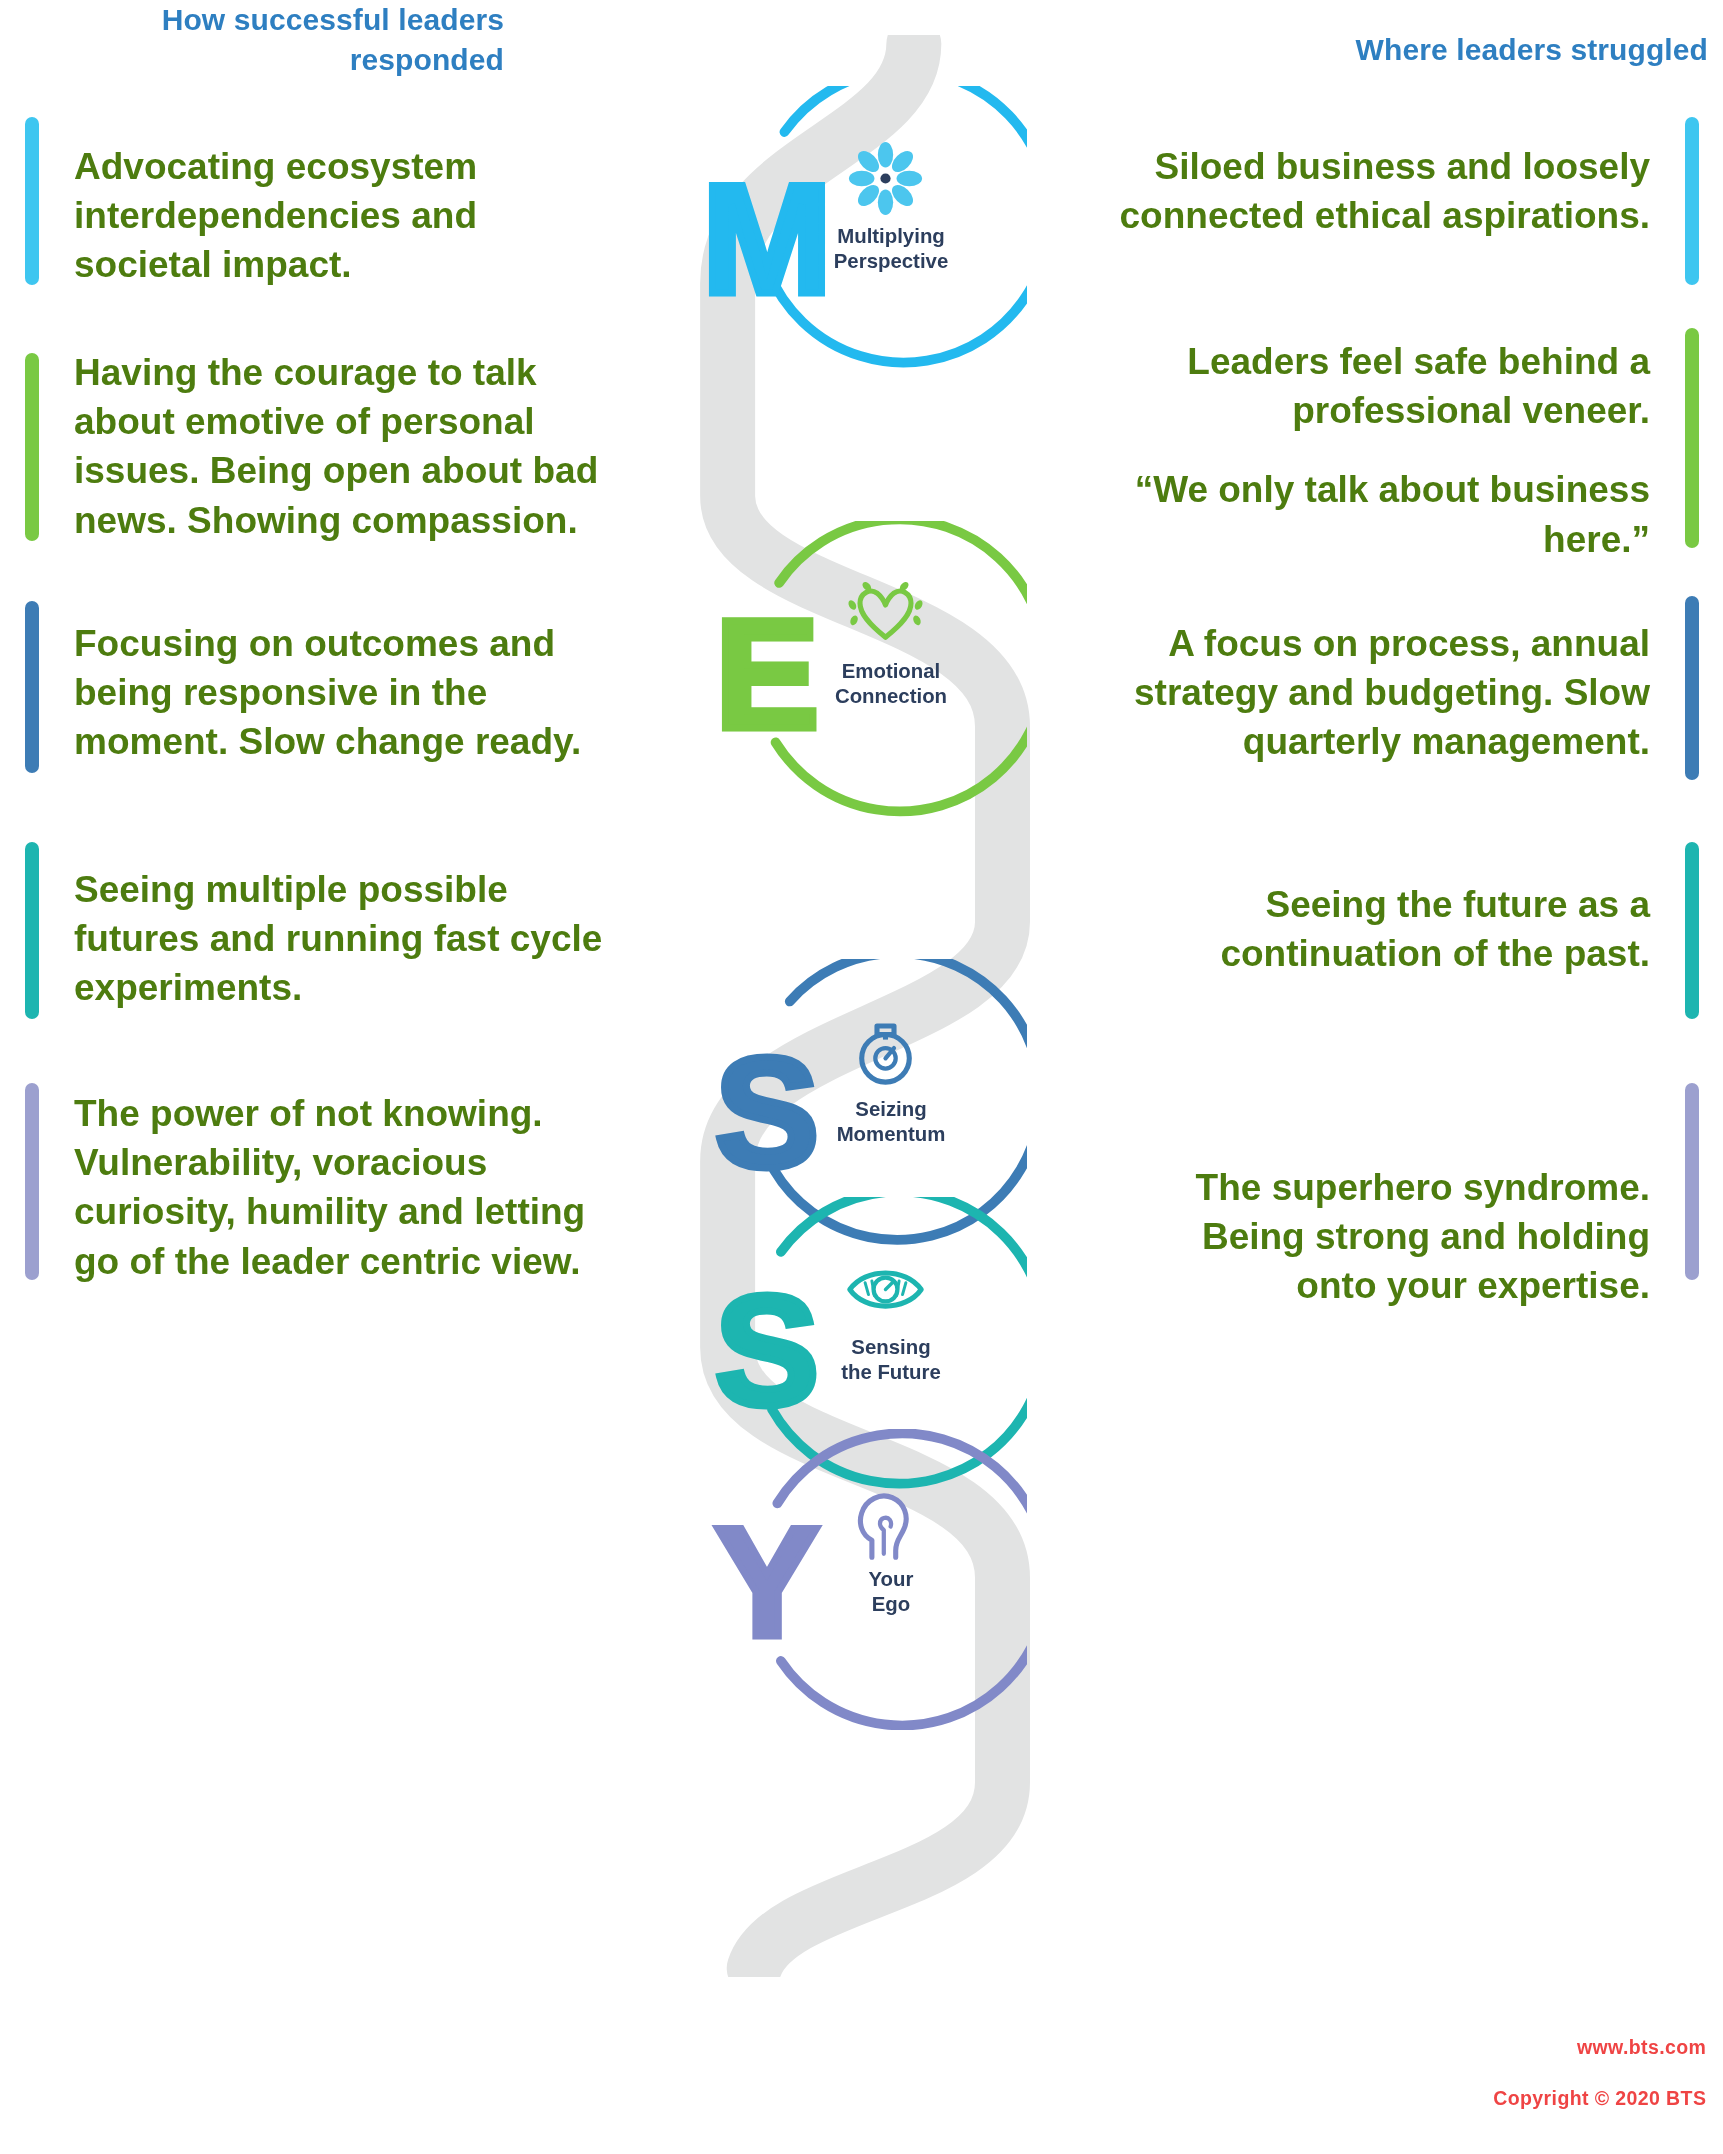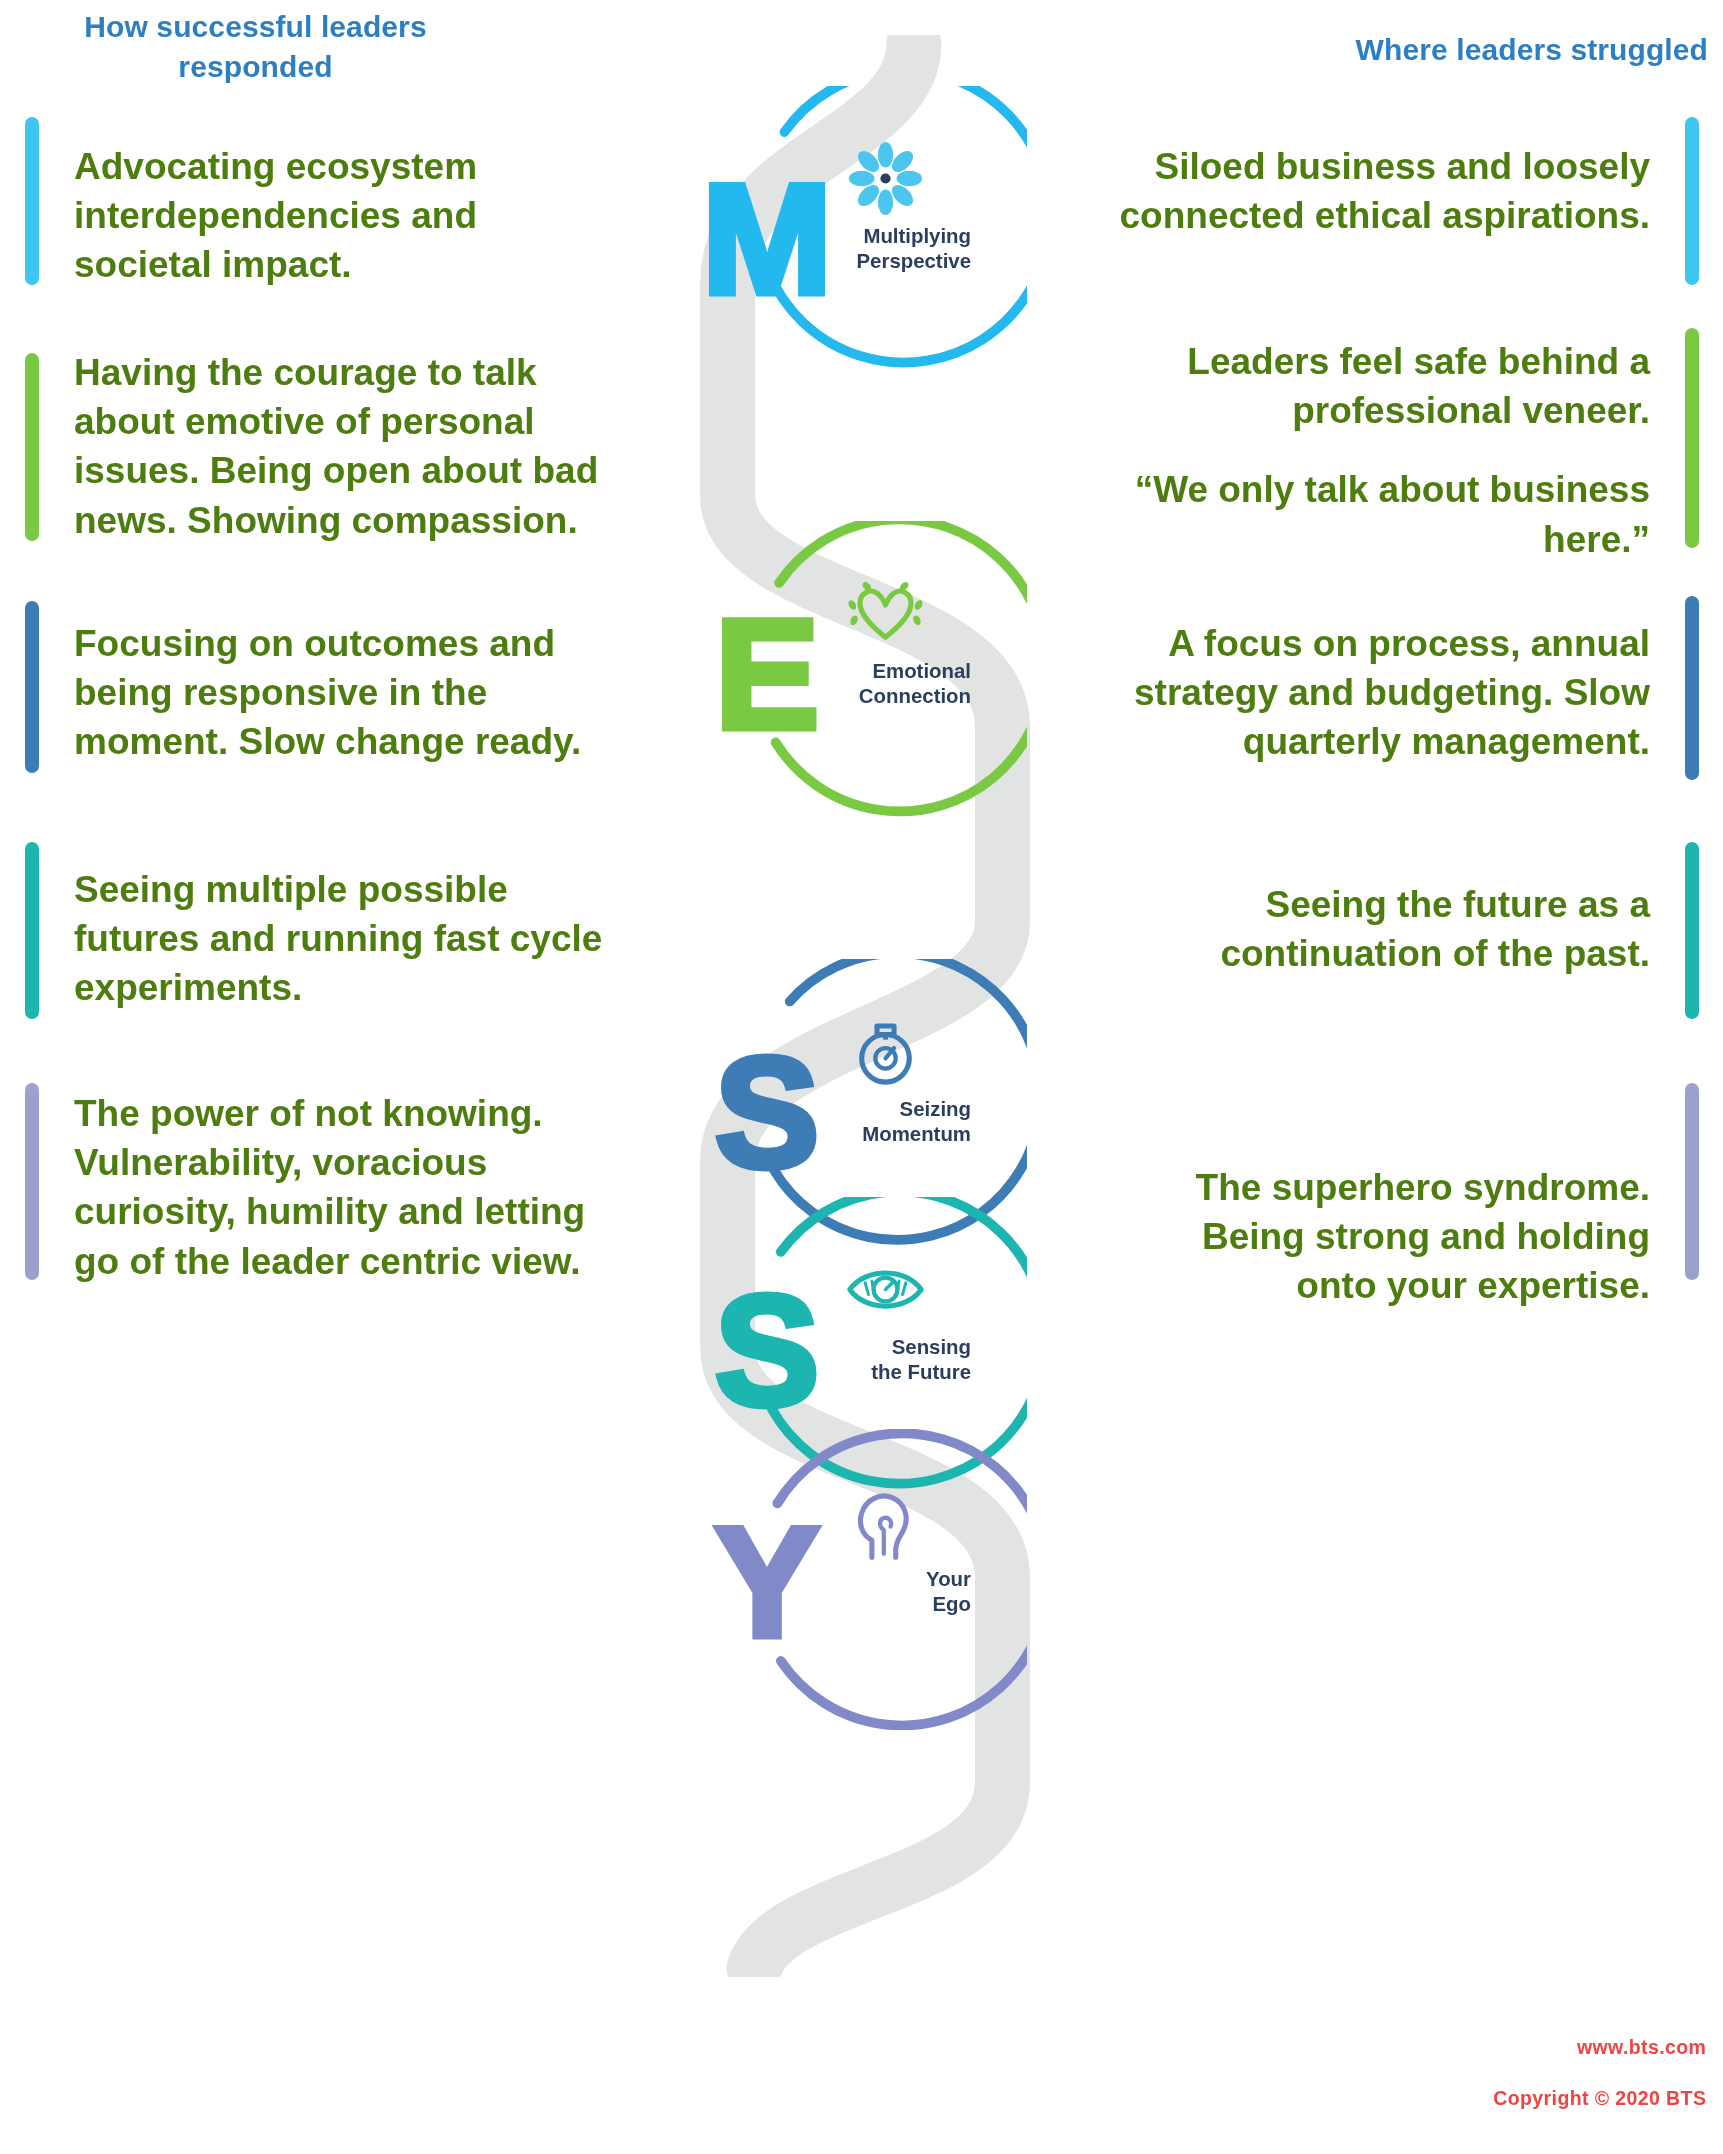--- a/index.html
+++ b/index.html
@@ -18,21 +18,21 @@
 
   
   .hdr {
     position: absolute;
     font-size: 30px;
     font-weight: 700;
     line-height: 1.32;
     letter-spacing: 0.1px;
     color: #2e7fc1;
   }
-  #hdr-left  { left: 7px;  top: 7px;  width: 497px; text-align: center; }
+  #hdr-left  { left: 7px;  top: 0;  width: 497px; text-align: right; }
   #hdr-right { right: 16px; top: 30px; width: 550px; text-align: right; }
 
   
   #ribbon {
     position: absolute;
     left: 621px;
     top: 35px;
     width: 497px;
     height: 1942px;
     pointer-events: none;
@@ -74,21 +74,21 @@
     left: 117px;
     top: 50px;
     width: 85px;
     height: 85px;
   }
   .node .cap {
     position: absolute;
     left: 85px;
     top: 138px;
     width: 160px;
-    text-align: right;
+    text-align: center;
     font-size: 20.4px;
     font-weight: 700;
     line-height: 1.22;
     color: #2c3e5d;
   }
   .node .cap span { display: block; }
 
   
   .panel {
     position: absolute;

